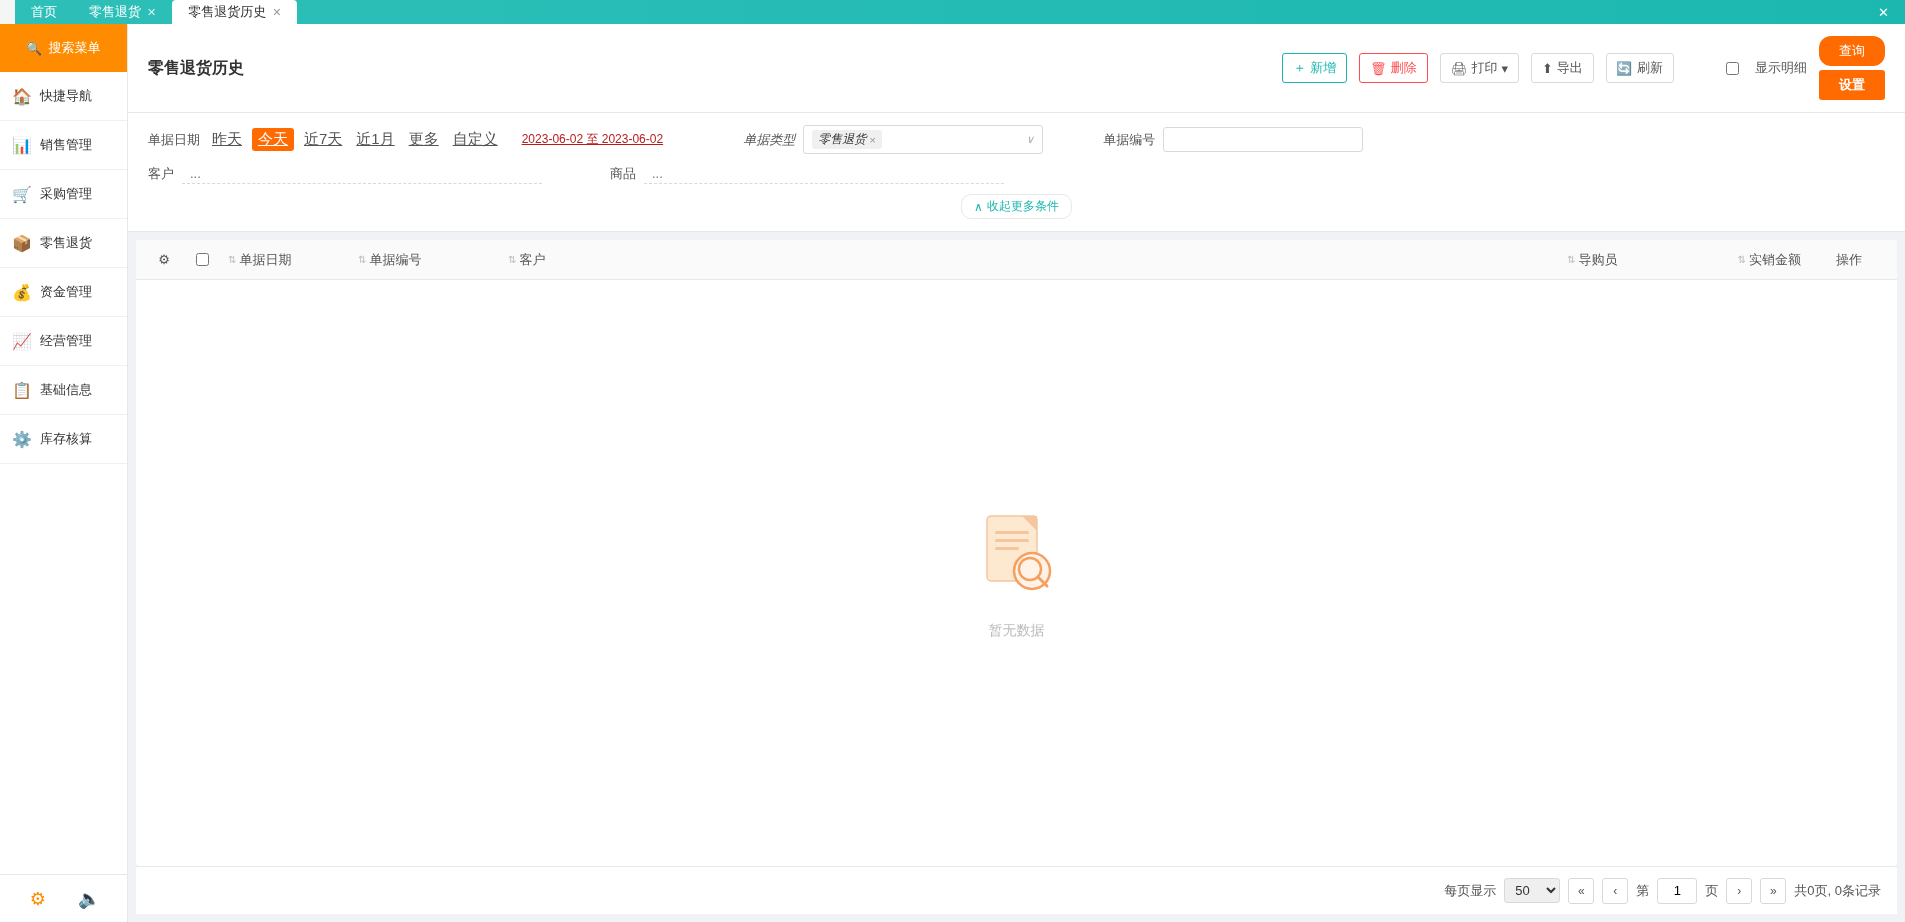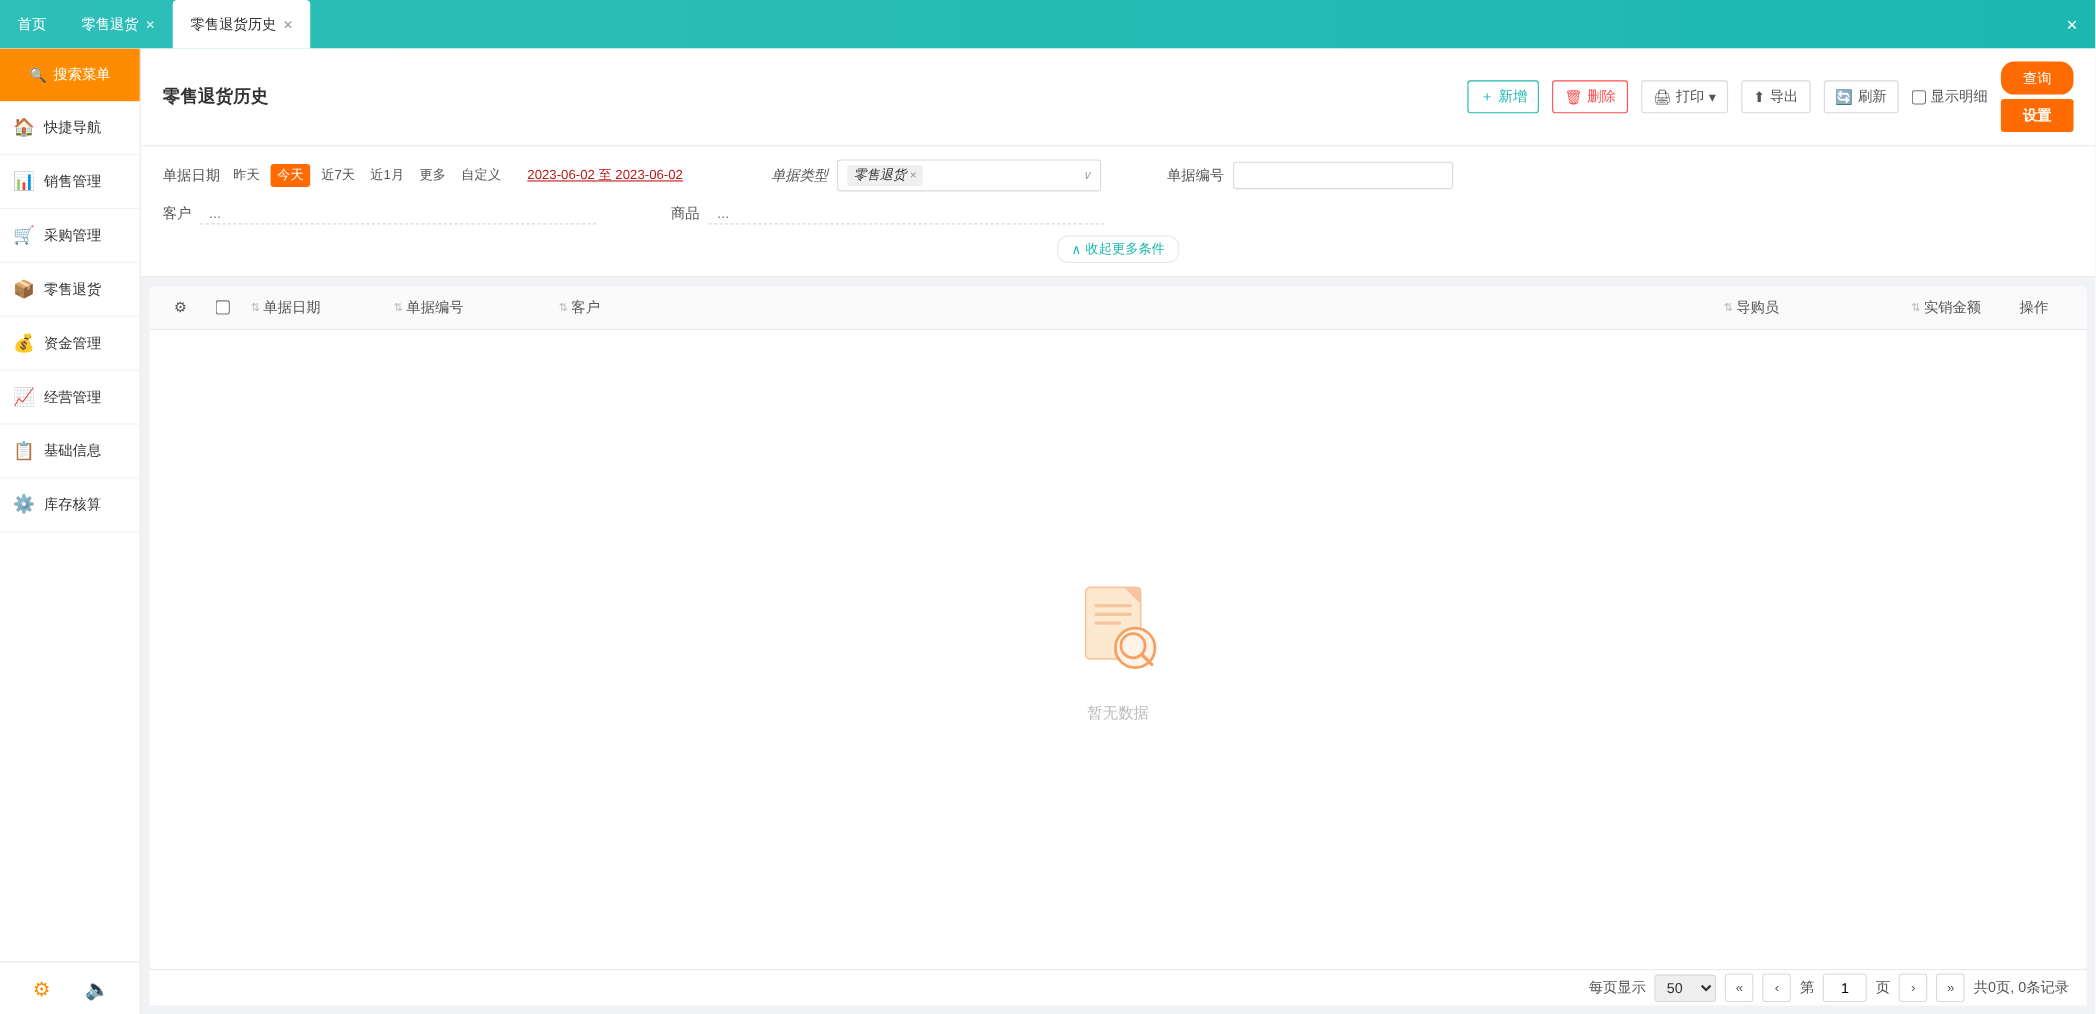--- a/index.html
+++ b/index.html
@@ -1,25 +1,26 @@
 <!DOCTYPE html>
 <html><head>
   <meta charset="utf-8">
   <style>
     * { box-sizing: border-box; margin: 0; padding: 0; font-family: 'Microsoft YaHei', Arial, sans-serif; }
     body { width: 1905px; height: 922px; overflow: hidden; display: flex; flex-direction: column; background: #f5f5f5; }
 
     
     .top-bar {
-      height: 44px;
+      height: 24px;
       background: linear-gradient(90deg, #2dbfb8 0%, #1cb8b0 100%);
       display: flex;
       align-items: center;
       padding: 0;
       flex-shrink: 0;
+      margin-left: 15px;
     }
     .top-bar-tabs {
       display: flex;
       align-items: center;
       height: 100%;
       flex: 1;
     }
     .tab-item {
       height: 100%;
       display: flex;
@@ -181,24 +182,25 @@
       border: none;
       padding: 6px 20px;
       border-radius: 3px;
       cursor: pointer;
       font-size: 13px;
       font-weight: bold;
     }
     .checkbox-label {
       display: flex;
       align-items: center;
-      gap: 4px;
+      gap: 16px;
       font-size: 13px;
       color: #555;
       cursor: pointer;
+      margin-left: 40px;
     }
 
     
     .filter-area {
       background: #fff;
       padding: 12px 20px;
       border-bottom: 1px solid #e8e8e8;
       flex-shrink: 0;
     }
     .filter-row {
@@ -217,24 +219,25 @@
       color: #555;
       white-space: nowrap;
     }
     .filter-date-group {
       display: flex;
       align-items: center;
       gap: 6px;
       flex-wrap: wrap;
     }
     .date-shortcut {
-      font-size: 12px;
+      font-size: 15px;
       color: #555;
       cursor: pointer;
       padding: 2px 4px;
+      text-decoration: underline;
     }
     .date-shortcut.active {
       background: #ff6b00;
       color: #fff;
       border-radius: 3px;
       padding: 2px 6px;
     }
     .date-range {
       font-size: 12px;
       color: #b91c1c;
@@ -348,21 +351,21 @@
     }
     .empty-illustration {
       width: 100px;
       height: 100px;
       margin-bottom: 16px;
       position: relative;
     }
 
     
     .pagination-bar {
-      height: 33px;
+      height: 48px;
       background: #fff;
       margin: 0 8px 8px 8px;
       border-top: 1px solid #e8e8e8;
       display: flex;
       align-items: center;
       justify-content: flex-end;
       padding: 0 16px;
       gap: 8px;
       font-size: 13px;
       color: #555;

